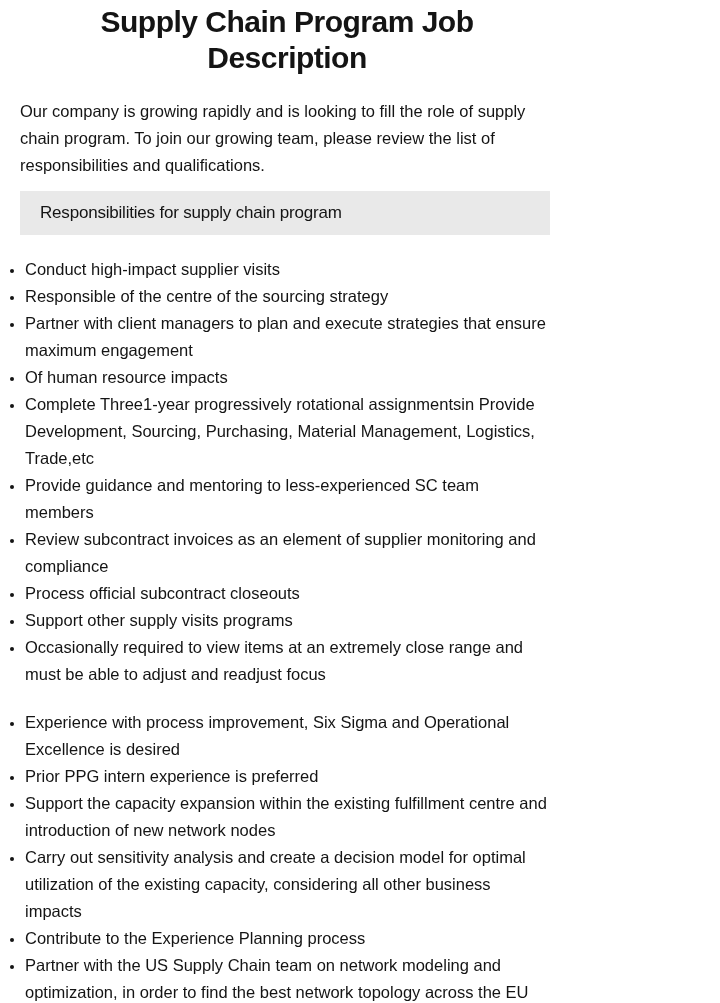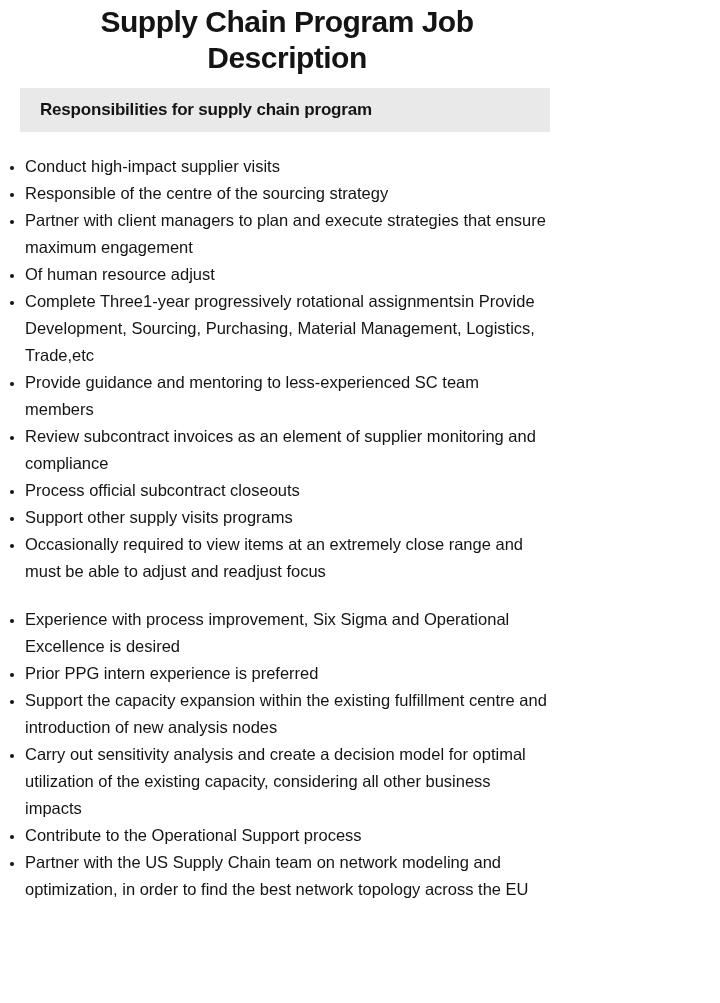--- a/index.html
+++ b/index.html
@@ -40,21 +40,21 @@
   }
   .section-heading {
     margin: 12px 24px 0 20px;
     background: var(--section-heading-bg);
     padding: 12px 16px 12px 20px;
   }
   .section-heading h2 {
     margin: 0;
     font-size: 17px;
     line-height: 20px;
-    font-weight: 700;
+    font-weight: 400;
     letter-spacing: -0.2px;
   }
   ul.section-list {
     margin: 21px 24px 0 0;
     padding: 0 0 0 25px;
     list-style: disc outside;
   }
   ul.section-list li {
     font-size: 16.5px;
     line-height: 27px;
@@ -64,44 +64,45 @@
   ul.section-list li::marker {
     font-size: 14px;
   }
 </style>
 </head>
 <body>
 
 <div class="doc">
   <h1 class="page-title">Supply Chain Program Job Description</h1>
 
+  <p class="intro">Our company is growing rapidly and is looking to fill the role of supply chain program. To join our growing team, please review the list of responsibilities and qualifications.</p>
 
   <div id="sections">
   <section>
     <div class="section-heading">
       <h2>Responsibilities for supply chain program</h2>
     </div>
     <ul class="section-list">
           <li>Conduct high-impact supplier visits</li>
           <li>Responsible of the centre of the sourcing strategy</li>
           <li>Partner with client managers to plan and execute strategies that ensure maximum engagement</li>
-          <li>Of human resource adjust</li>
+          <li>Of human resource impacts</li>
           <li>Complete Three1-year progressively rotational assignmentsin Provide Development, Sourcing, Purchasing, Material Management, Logistics, Trade,etc</li>
           <li>Provide guidance and mentoring to less-experienced SC team members</li>
           <li>Review subcontract invoices as an element of supplier monitoring and compliance</li>
           <li>Process official subcontract closeouts</li>
           <li>Support other supply visits programs</li>
           <li>Occasionally required to view items at an extremely close range and must be able to adjust and readjust focus</li>
         </ul>
   </section>
 
   <section>
     <ul class="section-list">
           <li>Experience with process improvement, Six Sigma and Operational Excellence is desired</li>
           <li>Prior PPG intern experience is preferred</li>
-          <li>Support the capacity expansion within the existing fulfillment centre and introduction of new analysis nodes</li>
+          <li>Support the capacity expansion within the existing fulfillment centre and introduction of new network nodes</li>
           <li>Carry out sensitivity analysis and create a decision model for optimal utilization of the existing capacity, considering all other business impacts</li>
-          <li>Contribute to the Operational Support process</li>
+          <li>Contribute to the Experience Planning process</li>
           <li>Partner with the US Supply Chain team on network modeling and optimization, in order to find the best network topology across the EU</li>
         </ul>
   </section>
 </div>
 </div>
 
 </body></html>

